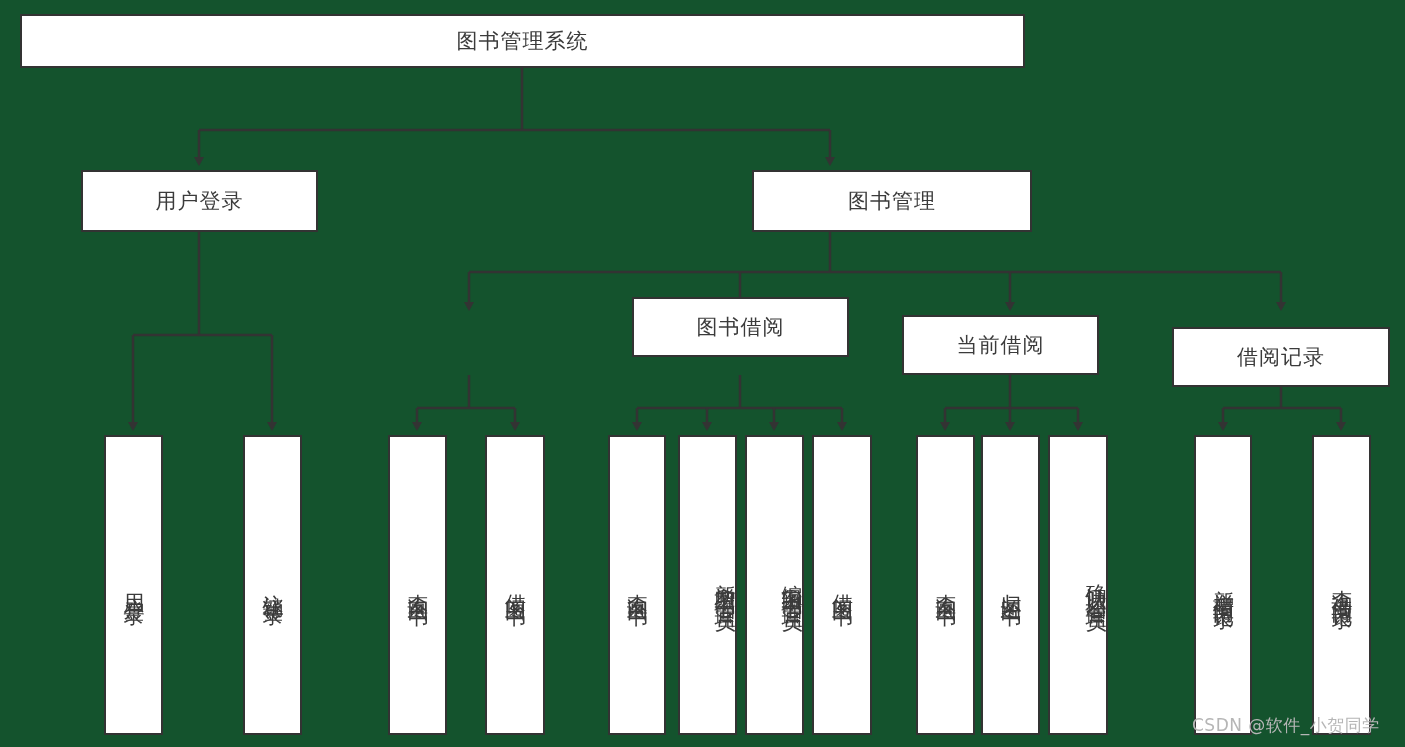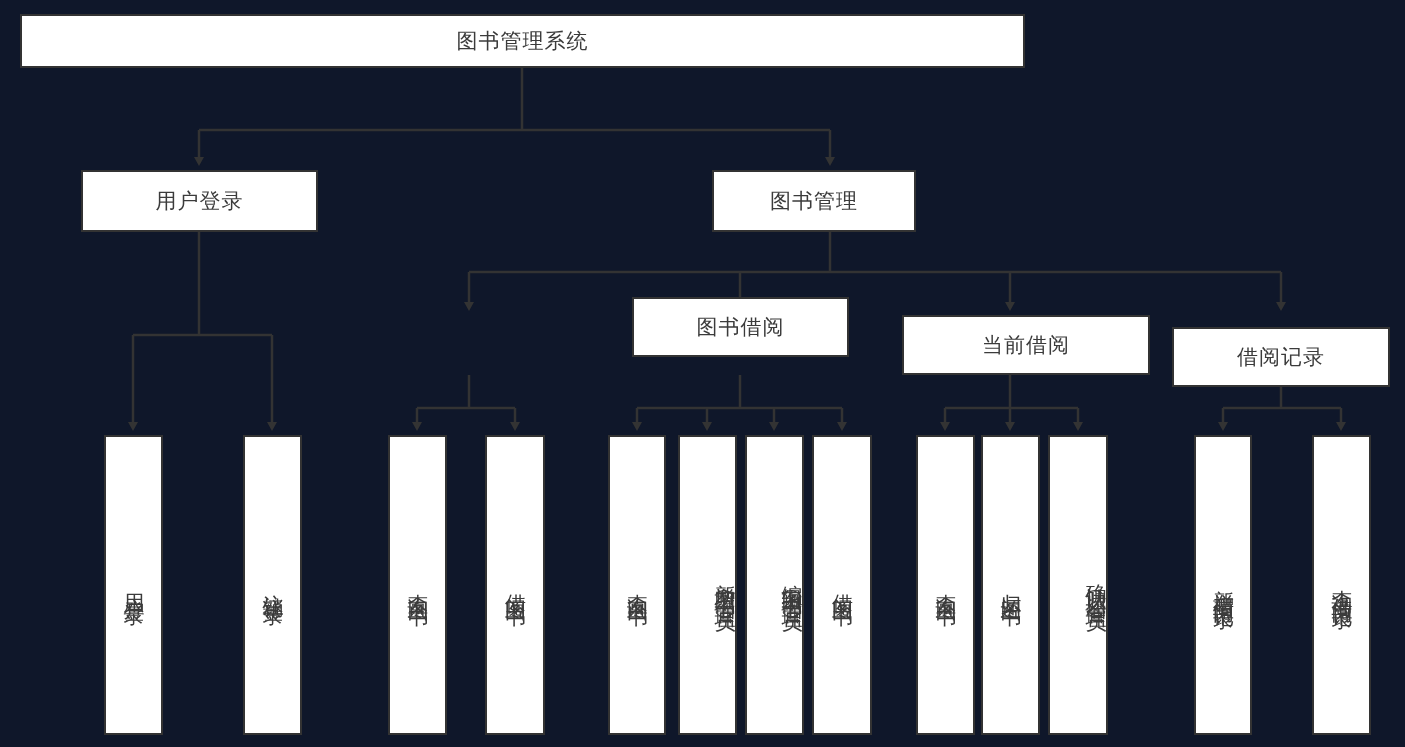--- a/index.html
+++ b/index.html
@@ -1,18 +1,18 @@
 <!DOCTYPE html>
 <html><head>
 <meta charset="utf-8">
 <title>图书管理系统 功能结构图</title>
 <style>
   html,body{margin:0;padding:0;background:#ffffff;}
   body{font-family:"DejaVu Sans","Liberation Sans",sans-serif;}
-  #canvas{position:relative;width:1405px;height:747px;background:#0f172a;overflow:hidden;}
+  #canvas{position:relative;width:1405px;height:747px;background:#14532d;overflow:hidden;}
   svg.lines{position:absolute;left:0;top:0;width:1405px;height:747px;pointer-events:none;}
   .node{position:absolute;box-sizing:border-box;border:2px solid #333333;background:#ffffff;
         display:flex;align-items:center;justify-content:center;color:#3b3b3b;}
   .node.horiz{font-size:21px;letter-spacing:1px;}
   .node.vert{writing-mode:vertical-rl;text-orientation:upright;font-size:21px;
              letter-spacing:4px;line-height:1;padding:8px 0;}
   .node.vert.top-align{align-items:flex-start;}
   .watermark{position:absolute;left:1192px;top:714px;font-size:17px;color:#b6b6b6;
              white-space:nowrap;letter-spacing:0.5px;}
 </style>
@@ -67,38 +67,39 @@
       <path d="M1281,375 L1281,408"></path>
       <path d="M1223,408 L1341,408"></path>
       <path d="M1223,408 L1223,423" marker-end="url(#arrow)"></path>
       <path d="M1341,408 L1341,423" marker-end="url(#arrow)"></path>
     </g>
   </svg>
 
   <div class="node horiz" style="left:20px;top:14px;width:1005px;height:54px;">图书管理系统</div>
 
   <div class="node horiz" style="left:81px;top:170px;width:237px;height:62px;">用户登录</div>
-  <div class="node horiz" style="left:712px;top:170px;width:204px;height:62px;">图书管理</div>
+  <div class="node horiz" style="left:752px;top:170px;width:280px;height:62px;">图书管理</div>
 
   <div class="node horiz" style="left:632px;top:297px;width:217px;height:60px;">图书借阅</div>
-  <div class="node horiz" style="left:902px;top:315px;width:248px;height:60px;">当前借阅</div>
+  <div class="node horiz" style="left:902px;top:315px;width:197px;height:60px;">当前借阅</div>
   <div class="node horiz" style="left:1172px;top:315px;width:218px;height:60px;margin-top:12px;">借阅记录</div>
 
   <div class="node vert" style="left:104px;top:435px;width:59px;height:300px;">用户登录</div>
   <div class="node vert" style="left:243px;top:435px;width:59px;height:300px;">注销登录</div>
 
   <div class="node vert" style="left:388px;top:435px;width:59px;height:300px;">查询图书</div>
   <div class="node vert" style="left:485px;top:435px;width:60px;height:300px;">借阅图书</div>
 
   <div class="node vert" style="left:608px;top:435px;width:58px;height:300px;">查询图书</div>
   <div class="node vert top-align" style="left:678px;top:435px;width:59px;height:300px;">新增图书（管理员）</div>
   <div class="node vert top-align" style="left:745px;top:435px;width:59px;height:300px;">编辑图书（管理员）</div>
   <div class="node vert" style="left:812px;top:435px;width:60px;height:300px;">借阅图书</div>
 
   <div class="node vert" style="left:916px;top:435px;width:59px;height:300px;">查询图书</div>
   <div class="node vert" style="left:981px;top:435px;width:59px;height:300px;">归还图书</div>
   <div class="node vert top-align" style="left:1048px;top:435px;width:60px;height:300px;">确认归还（管理员）</div>
 
   <div class="node vert" style="left:1194px;top:435px;width:58px;height:300px;">新增借阅记录</div>
   <div class="node vert" style="left:1312px;top:435px;width:59px;height:300px;">查询借阅记录</div>
 
+  <div class="watermark">CSDN @软件_小贺同学</div>
 
 </div>
 
 </body></html>

